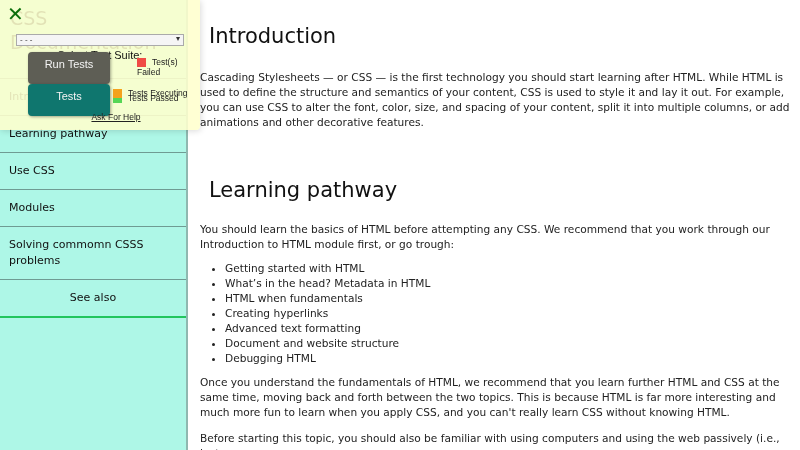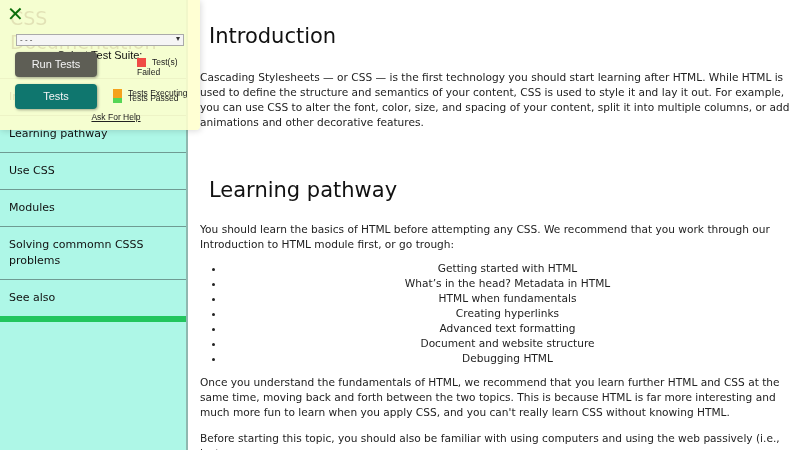--- a/index.html
+++ b/index.html
@@ -28,21 +28,21 @@
       position: absolute; left: 200px; top: 0; width: 590px;
     }
     .section h2 {
       font-family: "DejaVu Sans", sans-serif; font-weight: normal;
       font-size: 21px; color: #111; margin-left: 9px; line-height: 28px;
     }
     .section p, .section li {
       font-size: 10.6px; line-height: 15px; color: #222;
     }
     .section ul { margin-left: 25px; list-style: disc; }
-    .section ul li { line-height: 15px; text-align: center; }
+    .section ul li { line-height: 15px; }
 
     
     #fcc-test-suite {
       position: absolute; left: 0; top: 0; width: 200px; height: 130px;
       background: rgba(255,255,205,0.88); border-radius: 0 0 4px 0;
       box-shadow: 1px 1px 6px rgba(0,0,0,0.15);
       font-family: "Liberation Sans", sans-serif;
     }
     .x-close {
       position: absolute; left: 7px; top: 4px; font-size: 20px; font-weight: bold;
@@ -52,21 +52,21 @@
       position: absolute; left: 0; width: 200px; top: 17px; text-align: center;
       font-size: 11px; color: #111; margin-top: 32px;
     }
     .suite-select {
       position: absolute; left: 16px; top: 34px; width: 168px; height: 12px;
       background: #f5f5f5; border: 1px solid #aaa; font-size: 8px; color: #333;
       padding-left: 3px; line-height: 10px;
     }
     .suite-select .chev { position: absolute; right: 3px; top: -1px; font-size: 8px; }
     .btn {
-      position: absolute; left: 15px; width: 82px; height: 25px; border-radius: 4px;
+      position: absolute; left: 28px; width: 82px; height: 32px; border-radius: 4px;
       color: #f4f4f4; font-size: 11px; text-align: center; line-height: 25px;
       box-shadow: 1px 1px 3px rgba(0,0,0,0.35); cursor: pointer;
     }
     .btn-run { top: 52px; background: #5e5e55; }
     .btn-tests { top: 84px; background: #0f766e; }
     .legend { position: absolute; left: 113px; font-size: 8.5px; color: #222; }
     .legend .sw { display: inline-block; width: 9px; height: 9px; vertical-align: middle; margin-right: 6px; }
     .lg1 { top: 57px; padding-left: 24px; } .lg2 { top: 73px; margin-top: 20px; } .lg3 { top: 88px; }
     .help {
       position: absolute; top: 112px; left: 16px; width: 200px; text-align: center;
@@ -86,21 +86,21 @@
     </a>
   <a class="nav-link">
       <span>Use CSS</span>
     </a>
   <a class="nav-link">
       <span>Modules</span>
     </a>
   <a class="nav-link">
       <span>Solving commomn CSSS problems</span>
     </a>
-  <a class="nav-link" style="border-bottom:6px solid #22c55e;">
+  <a class="nav-link" style="border-bottom:2px solid #22c55e;text-align:center;">
       <span>See also</span>
     </a>
 </nav>
 
 <main id="main-doc">
   <section class="section" style="padding-top:22px;">
     <h2>Introduction</h2>
     <p style="margin-top:20px;">Cascading Stylesheets — or CSS — is the first technology you should start learning after HTML. While HTML is used to define the structure and semantics of your content, CSS is used to style it and lay it out. For example, you can use CSS to alter the font, color, size, and spacing of your content, split it into multiple columns, or add animations and other decorative features.</p>
   </section>
   <section class="section" style="padding-top:46px;">

